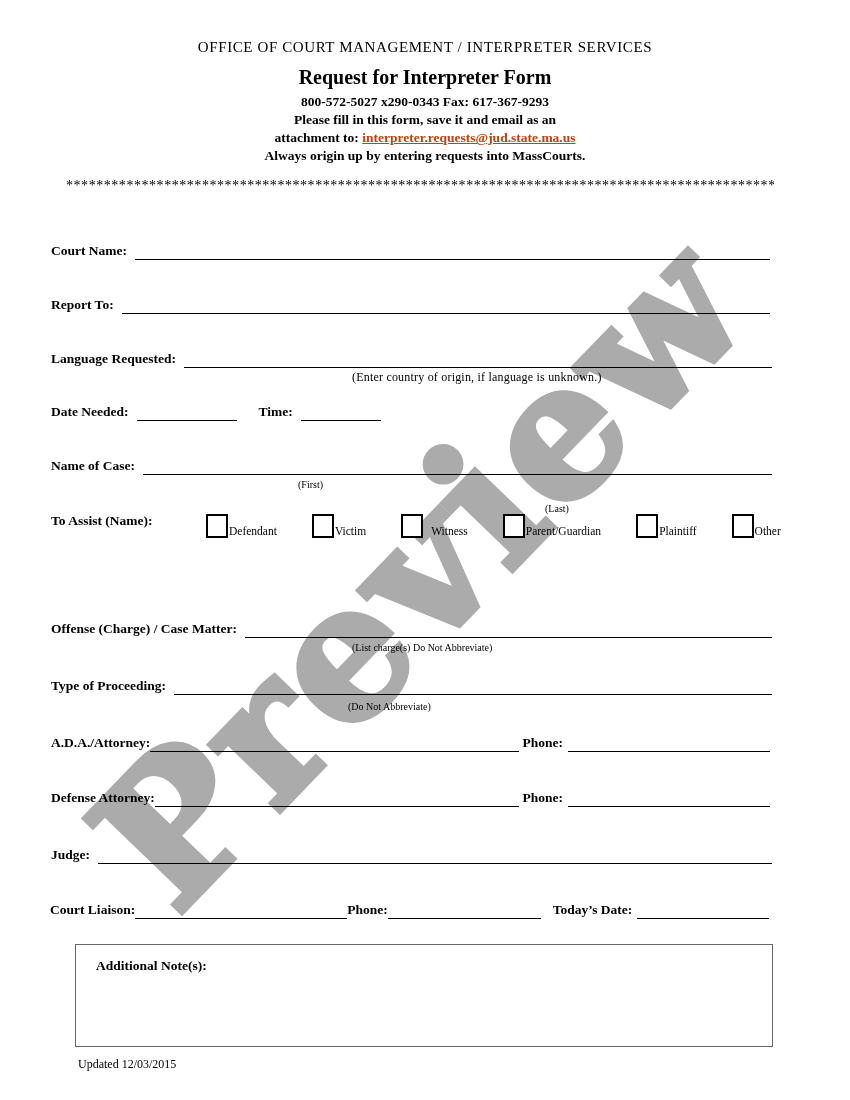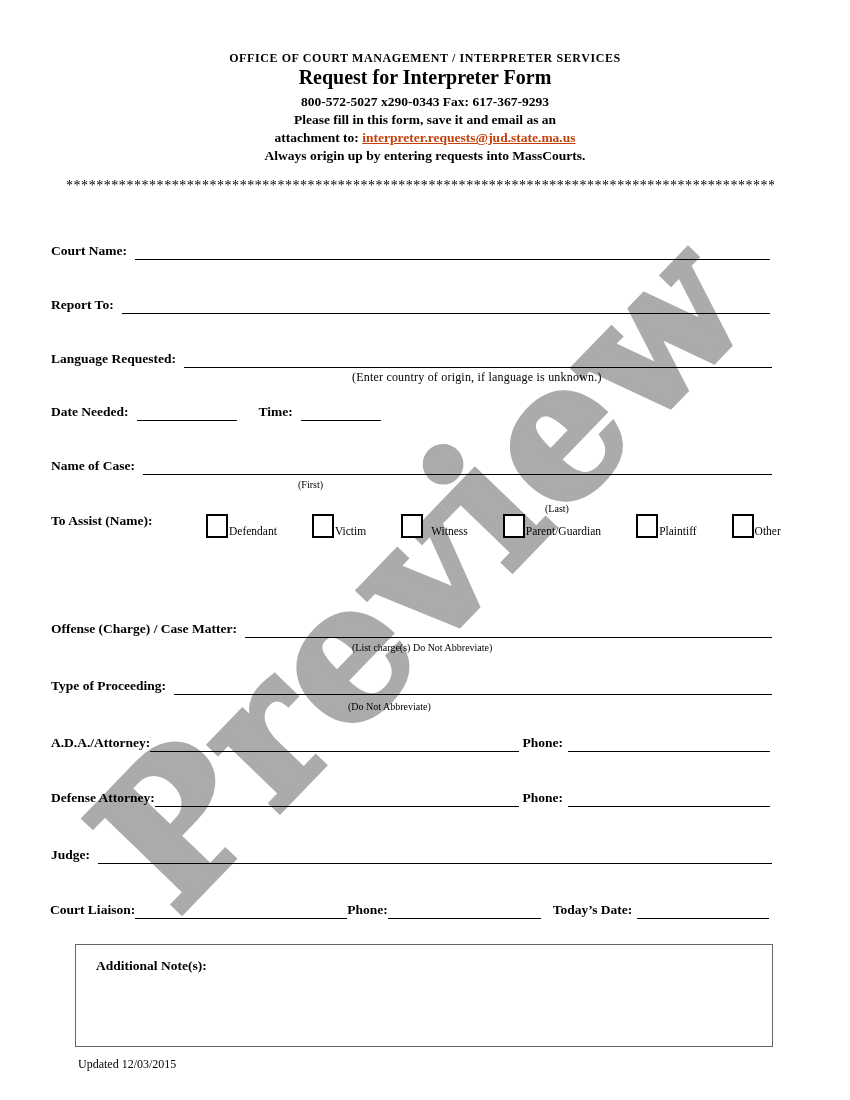--- a/index.html
+++ b/index.html
@@ -12,21 +12,21 @@
   .wm {
     position:absolute; left:420px; top:572px; z-index:1;
     transform:translate(-50%,-50%) rotate(-46deg);
     font-family:"DejaVu Serif","Liberation Serif",serif;
     font-weight:bold; font-size:185px; letter-spacing:4px;
     color:#ababab; -webkit-text-stroke:6px #ababab;
     white-space:nowrap; user-select:none;
   }
   .c { position:absolute; z-index:2; }
   .ctr { left:0; width:850px; text-align:center; }
-  .hdr-office { top:51px; font-size:12px; font-weight:bold; letter-spacing:0.6px; }
+  .hdr-office { top:39px; font-size:15px; font-weight:normal; letter-spacing:0.6px; }
   .hdr-title  { top:66px; font-size:20px;  font-weight:bold; }
   .hdr-line   { font-size:13.5px; font-weight:bold; }
   .link { color:#c2410c; text-decoration:underline; cursor:pointer; }
   .sep { left:66px; top:178px; width:708px; height:18px; font-size:14px;
          letter-spacing:0.55px; white-space:nowrap; overflow:hidden; }
   .row { display:flex; align-items:flex-start; }
   .lbl { font-weight:bold; font-size:13.5px; white-space:nowrap; line-height:17px; }
   .pr8 { padding-right:8px; }
   .pr5 { padding-right:5px; }
   .fl  { flex:1; border-bottom:1.6px solid #000; height:17px; }

